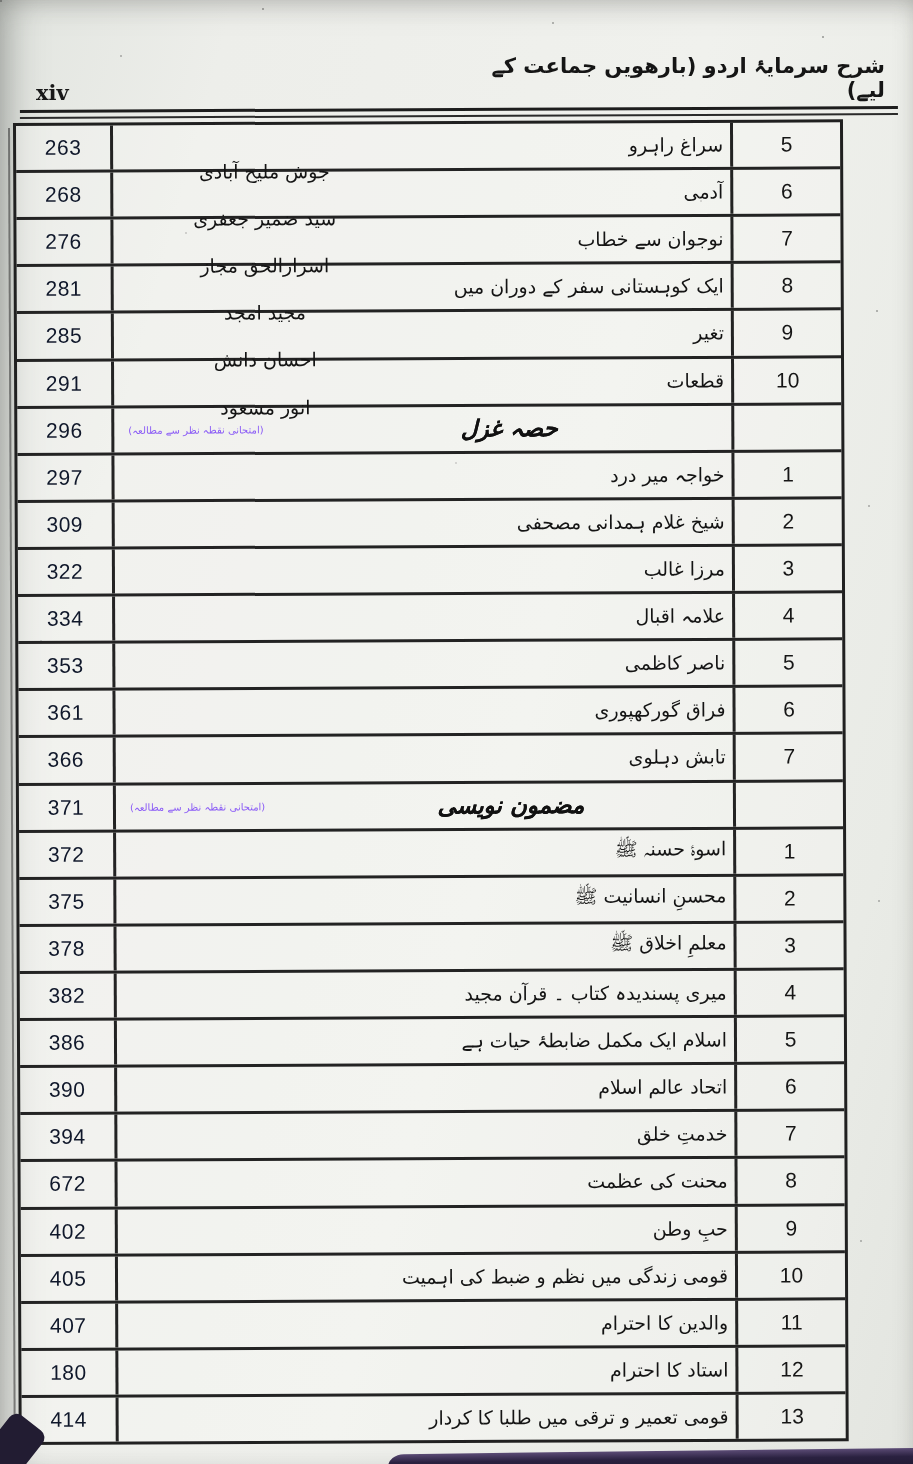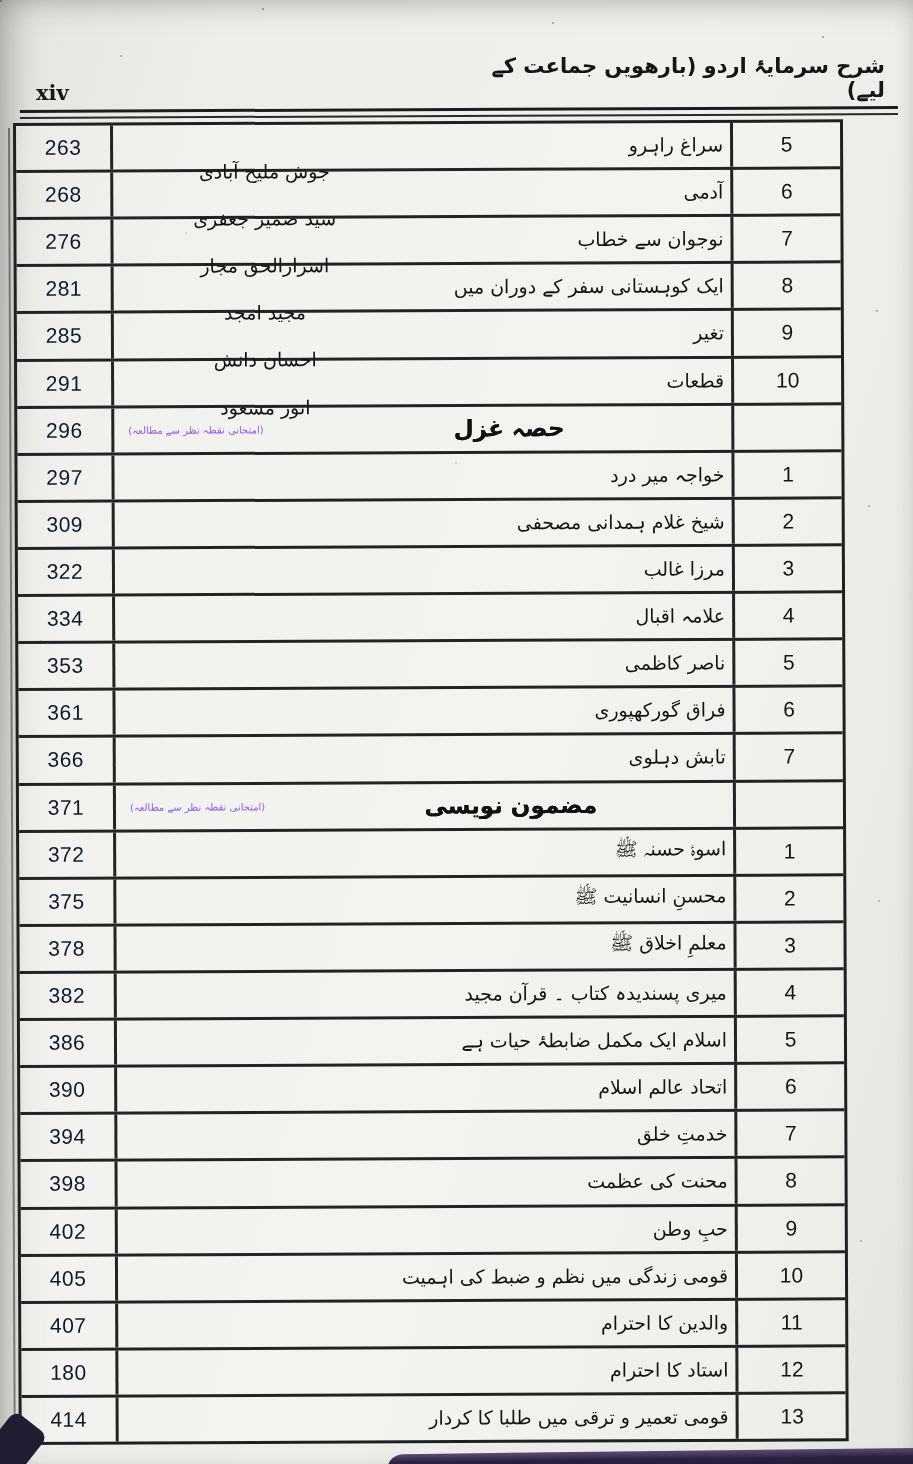--- a/index.html
+++ b/index.html
@@ -61,20 +61,21 @@
     direction:rtl;text-align:center;white-space:nowrap;font-size:19px;color:#141414;margin-top:25px;
   }
   .note-text{
     position:absolute;left:14px;top:50%;transform:translateY(-50%);
     direction:rtl;white-space:nowrap;font-size:10px;color:#8b5cf6;
   }
   .heading-text{
     position:absolute;left:64%;top:50%;transform:translate(-50%,-52%);
     direction:rtl;white-space:nowrap;font-size:23px;font-weight:bold;color:#111;
     text-shadow:0 0 .6px #111;
+    font-style:italic;
   }
   .specks{position:absolute;left:0;top:0;width:2px;height:2px;border-radius:50%;
     background:rgba(60,60,60,.55);
     box-shadow:262px 8px 0 rgba(60,60,60,.5), 552px 22px 0 rgba(60,60,60,.45),
       822px 36px 0 rgba(60,60,60,.5), 185px 232px 0 rgba(60,60,60,.4),
       876px 310px 0 rgba(60,60,60,.45), 868px 505px 0 rgba(60,60,60,.4),
       455px 462px 0 rgba(60,60,60,.35), 878px 900px 0 rgba(60,60,60,.4),
       120px 55px 0 rgba(60,60,60,.4), 700px 200px 0 rgba(60,60,60,.35),
       860px 1240px 0 rgba(60,60,60,.4), 40px 640px 0 rgba(60,60,60,.35);}
   .band-main{
@@ -319,21 +320,21 @@
     <div class="cell-page">394</div>
     <div class="cell-mid">
       <span class="note-text"></span>
       <span class="author-text"></span>
       <span class="heading-text"></span>
       <span class="title-text">خدمتِ خلق</span>
     </div>
     <div class="cell-serial">7</div>
   </div>
       <div class="toc-row">
-    <div class="cell-page">398</div>
+    <div class="cell-page">672</div>
     <div class="cell-mid">
       <span class="note-text"></span>
       <span class="author-text"></span>
       <span class="heading-text"></span>
       <span class="title-text">محنت کی عظمت</span>
     </div>
     <div class="cell-serial">8</div>
   </div>
       <div class="toc-row">
     <div class="cell-page">402</div>

